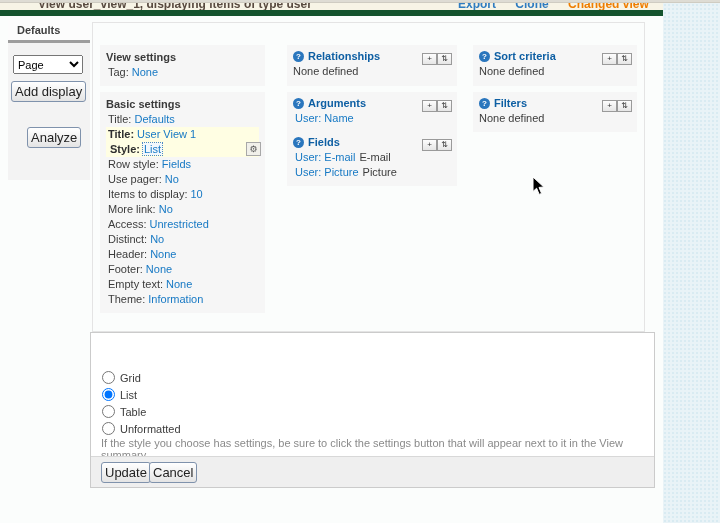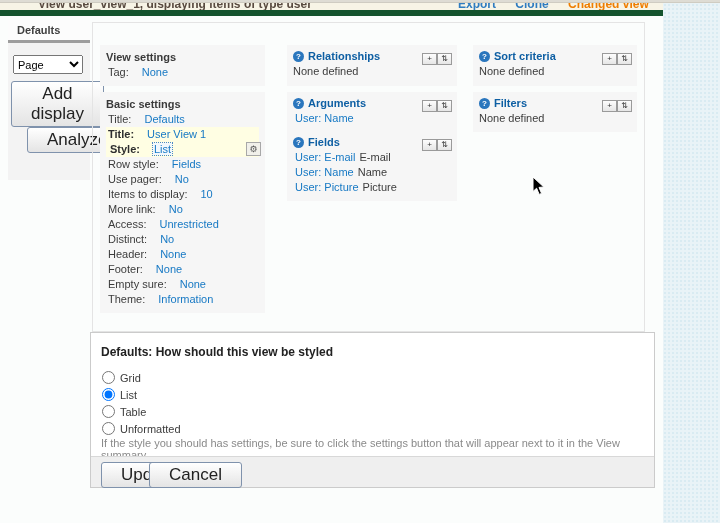--- a/index.html
+++ b/index.html
@@ -30,23 +30,23 @@
   .display-tab { position:absolute; left:8px; top:20px; width:82px; height:23px;
     background:#fcfcfc; border-bottom:3px solid #9d9d9d;
     font-weight:bold; color:#3f3f3f; font-size:11px; padding:4px 0 0 9px; cursor:pointer; }
   .sidebar { position:absolute; left:8px; top:43px; width:82px; height:137px;
     background-color:#f3f3f3;
     background-image:radial-gradient(circle,#e7e7e7 22%, transparent 23%);
     background-size:4px 4px; }
   .sidebar select { position:absolute; left:5px; top:12px; width:70px; height:19px;
     font-size:11px; font-family:"Liberation Sans",sans-serif; }
   .btn {
-    font-size:17px; font-family:"Liberation Sans",sans-serif; color:#222;
+    font-size:13px; font-family:"Liberation Sans",sans-serif; color:#222;
     background:linear-gradient(#ffffff,#e4e4e4); border:1px solid #7f92ac;
-    border-radius:3px; padding:2px 19px; cursor:pointer;
+    border-radius:3px; padding:2px 3px; cursor:pointer;
   }
   .btn-add-display { position:absolute; left:3px; top:38px; }
   .btn-analyze { position:absolute; left:19px; top:84px;text-align:right; }
   
   .summary-frame { position:absolute; left:92px; top:22px; width:553px; height:310px;
     border:1px solid #e4e4e4; }
   .summary-heading { position:absolute; left:100px; top:26px; white-space:nowrap; }
   .summary-heading .h { font-size:12px; font-weight:bold; color:#333; margin-left:5px; }
   .summary-heading .sub { font-size:12px; font-style:italic; color:#444; margin-left:14px; }
   .help {
@@ -62,21 +62,21 @@
   .box-title { font-weight:bold; color:#3a3a3a; line-height:16px; }
   .sec-head { position:relative; line-height:15px; white-space:nowrap; }
   .sec-title { font-weight:bold; color:#0e5fa3; text-decoration:none; margin-left:4px; }
   .ops { position:absolute; right:-1px; top:1px; }
   .op-btn { display:inline-block; width:15px; height:12px; border:1px solid #9a9a9a;
     background:linear-gradient(#fdfdfd,#e6e6e6); font-size:8px; line-height:10px;
     text-align:center; color:#333; cursor:pointer; }
   .row { line-height:15px; padding:0 2px; white-space:nowrap; }
   .row a { color:#1779c4; text-decoration:none; cursor:pointer; }
   .row .lbl { color:#3c3c3c; }
-  .row .lnk { margin-left:13px;text-align:center; }
+  .row .lnk { margin-left:3px;text-align:center; }
   .row.hl { background:#fffee3; }
   .row.bold-label .lbl { font-weight:bold; color:#2e2e2e; }
   .row.indent { padding-left:4px; }
   .row .focused { outline:1px dotted #4b89c8; background:#f1f8fd; padding:0 1px; }
   .gear-btn { position:absolute; right:4px; margin-top:0px; width:15px; height:14px;
     border:1px solid #a8a8a8; background:#f1f0ea; font-size:9px; line-height:13px;
     text-align:center; color:#555; cursor:pointer; display:inline-block; }
   .empty-text { line-height:15px; color:#3c3c3c; }
   .suffix { margin-left:4px; color:#3c3c3c;text-align:center; }
   
@@ -173,21 +173,21 @@
     <div class="row">
       <span class="lbl">Distinct:</span><a class="lnk">No</a>
     </div>
     <div class="row">
       <span class="lbl">Header:</span><a class="lnk">None</a>
     </div>
     <div class="row">
       <span class="lbl">Footer:</span><a class="lnk">None</a>
     </div>
     <div class="row">
-      <span class="lbl">Empty sure:</span><a class="lnk">None</a>
+      <span class="lbl">Empty text:</span><a class="lnk">None</a>
     </div>
     <div class="row">
       <span class="lbl">Theme:</span><a class="lnk">Information</a>
     </div>
   </div>
 
   <div class="box box-relationships">
     <div class="sec-head">
       <span class="help">?</span><a class="sec-title">Relationships</a>
       <span class="ops"><span class="op-btn">+</span><span class="op-btn">⇅</span></span>
@@ -207,23 +207,20 @@
 
   <div class="box box-fields">
     <div class="sec-head">
       <span class="help">?</span><a class="sec-title">Fields</a>
       <span class="ops"><span class="op-btn">+</span><span class="op-btn">⇅</span></span>
     </div>
     <div class="row">
       <a>User: E-mail</a><span class="suffix">E-mail</span>
     </div>
     <div class="row">
-      <a>User: Name</a><span class="suffix">Name</span>
-    </div>
-    <div class="row">
       <a>User: Picture</a><span class="suffix">Picture</span>
     </div>
   </div>
 
   <div class="box box-sort">
     <div class="sec-head">
       <span class="help">?</span><a class="sec-title">Sort criteria</a>
       <span class="ops"><span class="op-btn">+</span><span class="op-btn">⇅</span></span>
     </div>
     <div class="empty-text">None defined</div>
@@ -231,34 +228,33 @@
 
   <div class="box box-filters">
     <div class="sec-head">
       <span class="help">?</span><a class="sec-title">Filters</a>
       <span class="ops"><span class="op-btn">+</span><span class="op-btn">⇅</span></span>
     </div>
     <div class="empty-text">None defined</div>
   </div>
 
   <div class="style-form">
-    <h3>Defaults: How should this view be styled</h3>
     <div class="radio-row" style="top:38px">
       <input type="radio" name="style" style=""><span>Grid</span>
     </div>
     <div class="radio-row" style="top:55px">
       <input type="radio" name="style" checked="checked" style=""><span>List</span>
     </div>
     <div class="radio-row" style="top:72px">
       <input type="radio" name="style" style=""><span>Table</span>
     </div>
     <div class="radio-row" style="top:89px">
       <input type="radio" name="style" style=""><span>Unformatted</span>
     </div>
-    <div class="form-desc">If the style you should has settings, be sure to click the settings button that will appear next to it in the View summary.</div>
+    <div class="form-desc">If the style you choose has settings, be sure to click the settings button that will appear next to it in the View summary.</div>
     <div class="form-actions">
       <button class="btn btn-update">Update</button>
       <button class="btn btn-cancel">Cancel</button>
     </div>
   </div>
 
   <svg class="cursor" width="13" height="20" viewBox="0 0 13 20">
     <path d="M1,1 L1,15.5 L4.6,12.2 L7.2,18.4 L9.6,17.4 L7,11.4 L11.8,11 Z" fill="#000" stroke="#fff" stroke-width="1"></path>
   </svg>
 

